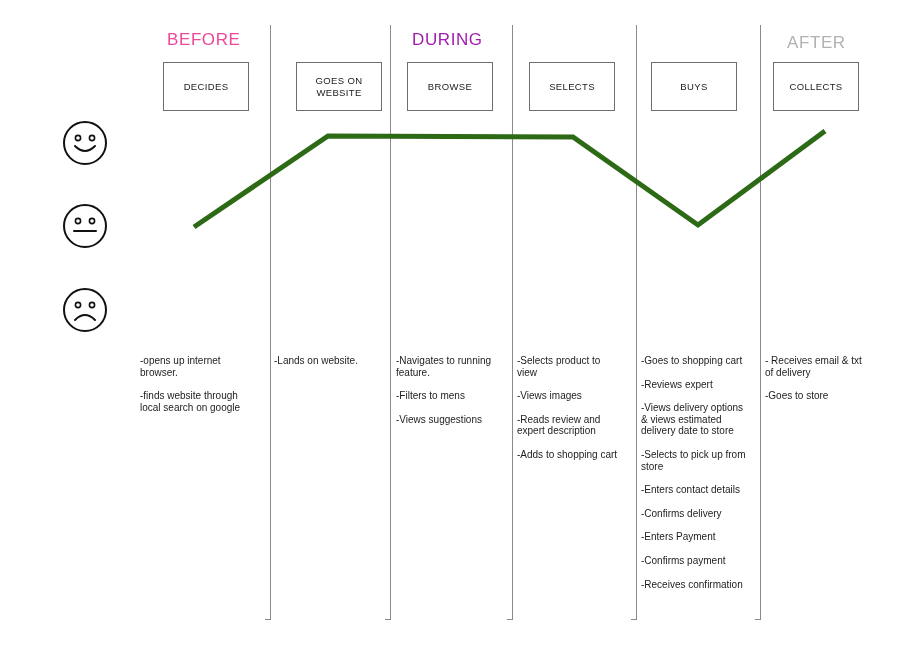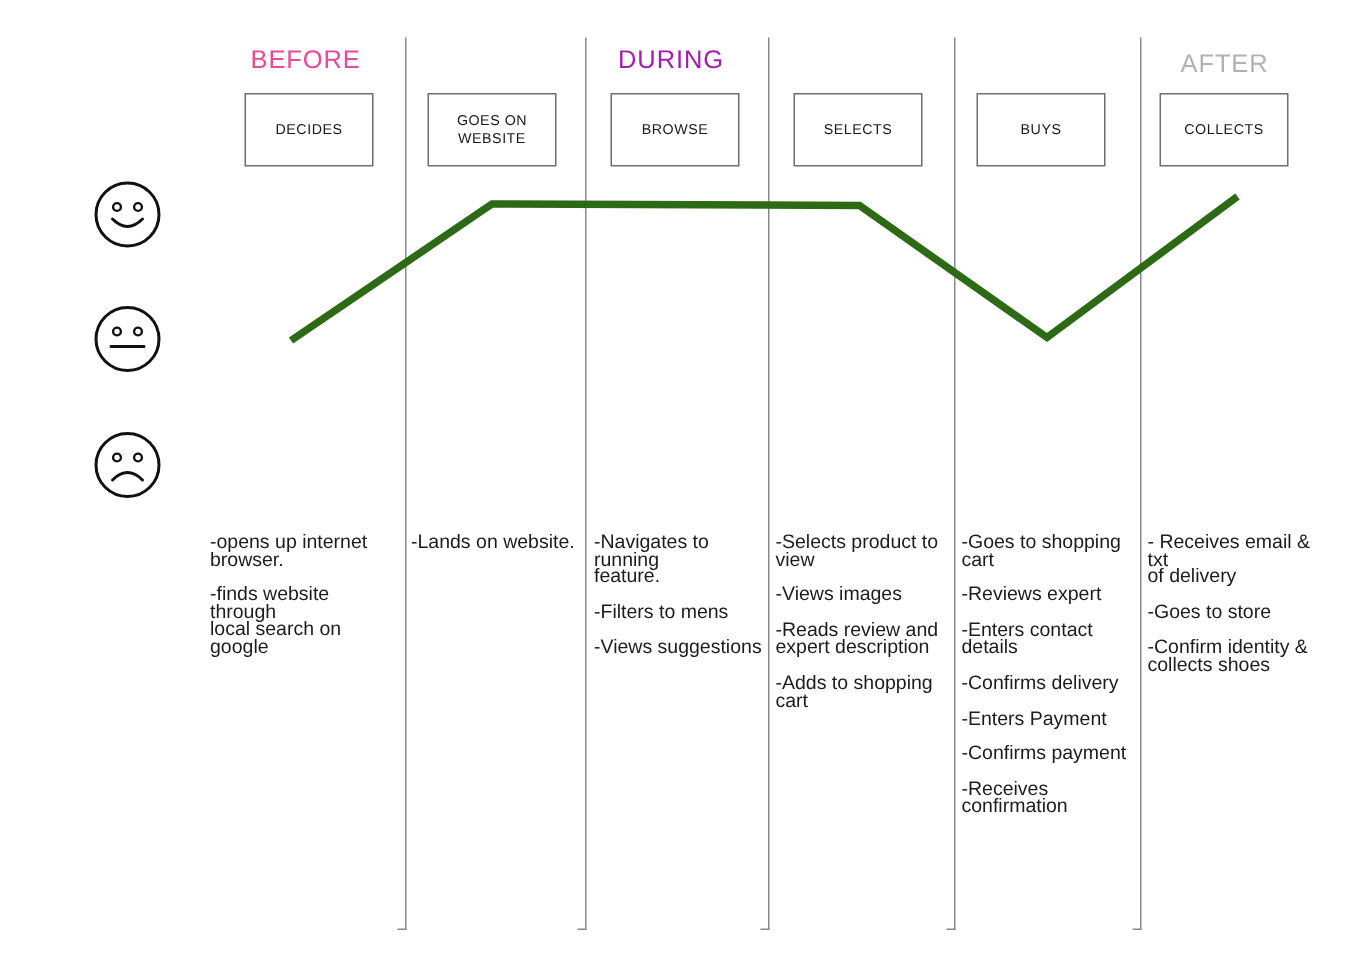--- a/index.html
+++ b/index.html
@@ -82,21 +82,21 @@
     width: 46px;
     height: 46px;
   }
 
   
   .activity-col {
     position: absolute;
     top: 355px;
   }
   .activity-item {
-    font-size: 13px;
+    font-size: 10px;
     line-height: 11.6px;
     color: #1c1c1c;
     margin-bottom: 12px;
     white-space: pre-wrap;
   }
 </style>
 </head>
 <body>
 
 <div id="canvas">
@@ -117,21 +117,21 @@
   <div id="phase-labels">
       <div class="phase-label" style="left: 167px; top: 30px; color: #ec4899;">BEFORE</div>
       <div class="phase-label" style="left: 412px; top: 30px; color: #a21caf;">DURING</div>
       <div class="phase-label" style="left: 787px; top: 33px; color: rgb(178, 178, 178);">AFTER</div>
     </div>
 
   <div id="stage-boxes">
       <div class="stage-box" style="left: 163px; top: 62px; border-color: rgb(110, 110, 110);">
         <span style="white-space: pre-line;">DECIDES</span>
       </div>
-      <div class="stage-box" style="left: 285px; top: 62px; border-color: rgb(110, 110, 110);">
+      <div class="stage-box" style="left: 296px; top: 62px; border-color: rgb(110, 110, 110);">
         <span style="white-space: pre-line;">GOES ON
 WEBSITE</span>
       </div>
       <div class="stage-box" style="left: 407px; top: 62px; border-color: rgb(110, 110, 110);">
         <span style="white-space: pre-line;">BROWSE</span>
       </div>
       <div class="stage-box" style="left: 529px; top: 62px; border-color: rgb(110, 110, 110); align-items: center;">
         <span style="white-space: pre-line;">SELECTS</span>
       </div>
       <div class="stage-box" style="left: 651px; top: 62px; border-color: rgb(110, 110, 110);">
@@ -187,28 +187,31 @@
         <div class="activity-item" style="color: rgb(28, 28, 28);">-Selects product to
 view</div>
         <div class="activity-item" style="color: rgb(28, 28, 28);">-Views images</div>
         <div class="activity-item" style="color: rgb(28, 28, 28);">-Reads review and
 expert description</div>
         <div class="activity-item" style="color: rgb(28, 28, 28);">-Adds to shopping cart</div>
       </div>
       <div class="activity-col" style="left: 641px; width: 118px;">
         <div class="activity-item" style="color: rgb(28, 28, 28);">-Goes to shopping cart</div>
         <div class="activity-item" style="color: rgb(28, 28, 28);">-Reviews expert</div>
+        <div class="activity-item" style="color: rgb(28, 28, 28);">-Views delivery options
+&amp; views estimated
+delivery date to store</div>
+        <div class="activity-item" style="color: rgb(28, 28, 28);">-Selects to pick up from
+store</div>
         <div class="activity-item" style="color: rgb(28, 28, 28);">-Enters contact details</div>
         <div class="activity-item" style="color: rgb(28, 28, 28);">-Confirms delivery</div>
         <div class="activity-item" style="color: rgb(28, 28, 28);">-Enters Payment</div>
         <div class="activity-item" style="color: rgb(28, 28, 28);">-Confirms payment</div>
         <div class="activity-item" style="color: rgb(28, 28, 28);">-Receives confirmation</div>
       </div>
       <div class="activity-col" style="left: 765px; width: 118px;">
         <div class="activity-item" style="color: rgb(28, 28, 28);">- Receives email &amp; txt
 of delivery</div>
         <div class="activity-item" style="color: rgb(28, 28, 28);">-Goes to store</div>
-        <div class="activity-item" style="color: rgb(28, 28, 28);">-Confirm identity &amp;
-collects shoes</div>
       </div>
     </div>
 
 </div>
 
 </body></html>

